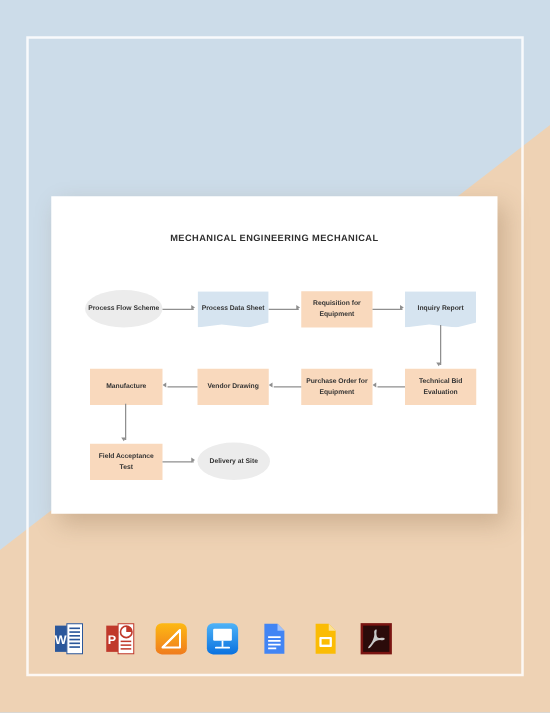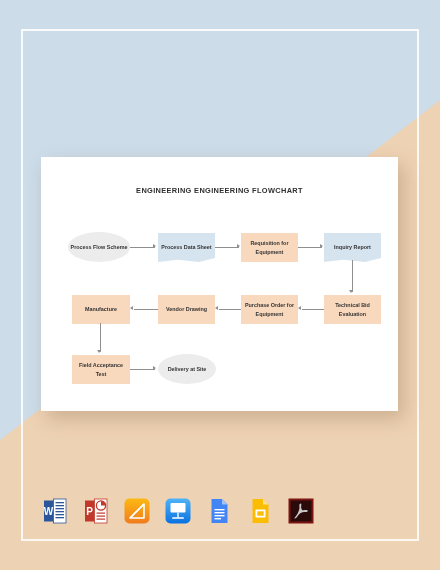--- a/index.html
+++ b/index.html
@@ -136,21 +136,21 @@
 </style>
 </head>
 <body>
 
 <div id="backdrop"></div>
 <div id="peach-wedge"></div>
 <div id="page-frame"></div>
 
 <div id="doc-card">
 
-  <div id="chart-title">ENGINEERING ENGINEERING FLOWCHART</div>
+  <div id="chart-title">MECHANICAL ENGINEERING MECHANICAL</div>
 
   <div class="node node-ellipse" style="left:27px; top:75px; width:62px; height:30px;">
     <span>Process Flow Scheme</span>
   </div>
 
   <div class="conn conn-h" style="left:89px; top:90px; width:25px;"></div>
   <div class="arrow arrow-r" style="left:112px; top:87.4px;"></div>
 
   <div class="node node-rect-blue wavy" style="left:117px; top:76px; width:57px; height:29px;">
     <span>Process Data Sheet</span>

